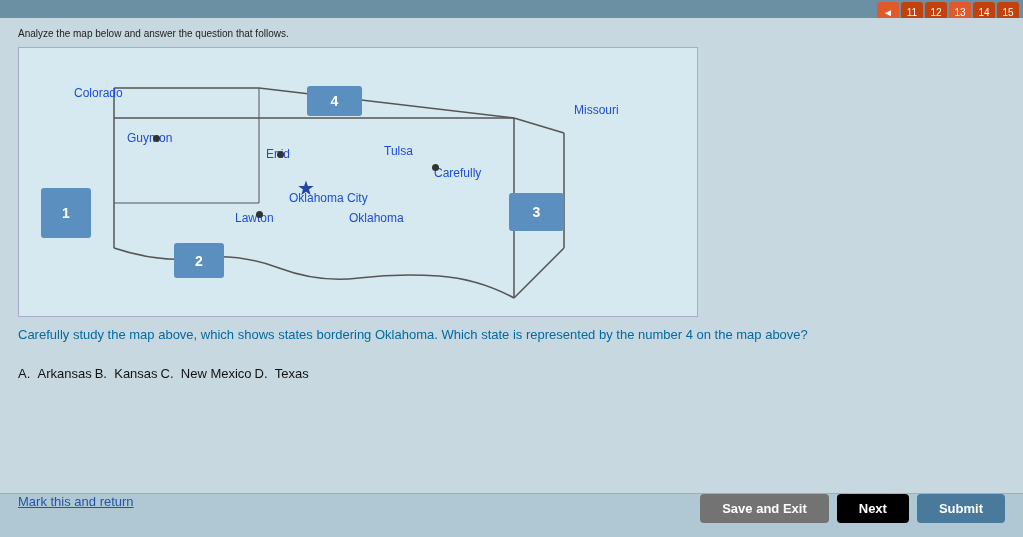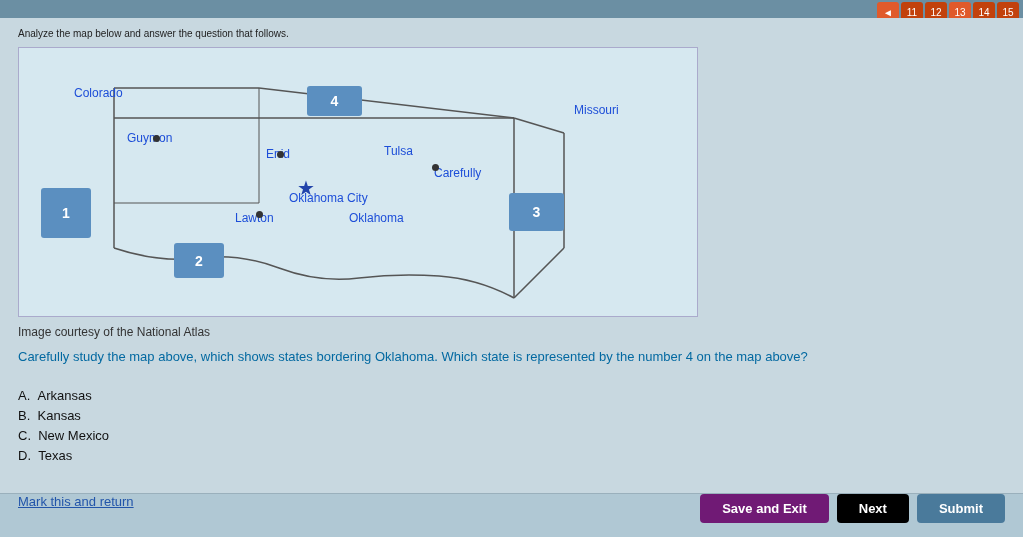--- a/index.html
+++ b/index.html
@@ -116,21 +116,21 @@
     .question-text {
       font-size: 13px;
       color: #0369a1;
       line-height: 1.5;
       margin-bottom: 20px;
       max-width: 900px;
     }
 
     .answer-options {
       display: flex;
-      flex-direction: column;
+      flex-direction: row;
       gap: 3px;
       margin-bottom: 10px;
     }
 
     .answer-option {
       font-size: 13px;
       color: #111;
       cursor: pointer;
       padding: 1px 0;
     }
@@ -165,21 +165,21 @@
       padding: 7px 22px;
       font-size: 13px;
       font-weight: bold;
       border: none;
       border-radius: 4px;
       cursor: pointer;
       color: white;
     }
 
     .btn-save {
-      background: #701a75;
+      background: #737373;
     }
 
     .btn-next {
       background: #000000;
     }
 
     .btn-submit {
       background: #4a7a9b;
     }
   </style>
@@ -240,21 +240,20 @@
     <span class="map-label" style="left:330px; top:163px;">Oklahoma</span>
 
     <div class="map-dot" style="left:134px; top:87px;"></div>
     <div class="map-dot" style="left:258px; top:103px;"></div>
     <div class="map-dot" style="left:413px; top:116px;"></div>
     <div class="map-dot" style="left:237px; top:163px;"></div>
 
     <div class="map-star" style="left:278px; top:128px;">★</div>
   </div>
 
-  <p class="image-credit">Image courtesy of the National Atlas</p>
   <p class="question-text">Carefully study the map above, which shows states bordering Oklahoma. Which state is represented by the number 4 on the map above?</p>
 
   <div class="answer-options">
     <div class="answer-option">A.&nbsp;&nbsp;Arkansas</div>
     <div class="answer-option">B.&nbsp;&nbsp;Kansas</div>
     <div class="answer-option">C.&nbsp;&nbsp;New Mexico</div>
     <div class="answer-option">D.&nbsp;&nbsp;Texas</div>
   </div>
 </div>
 

